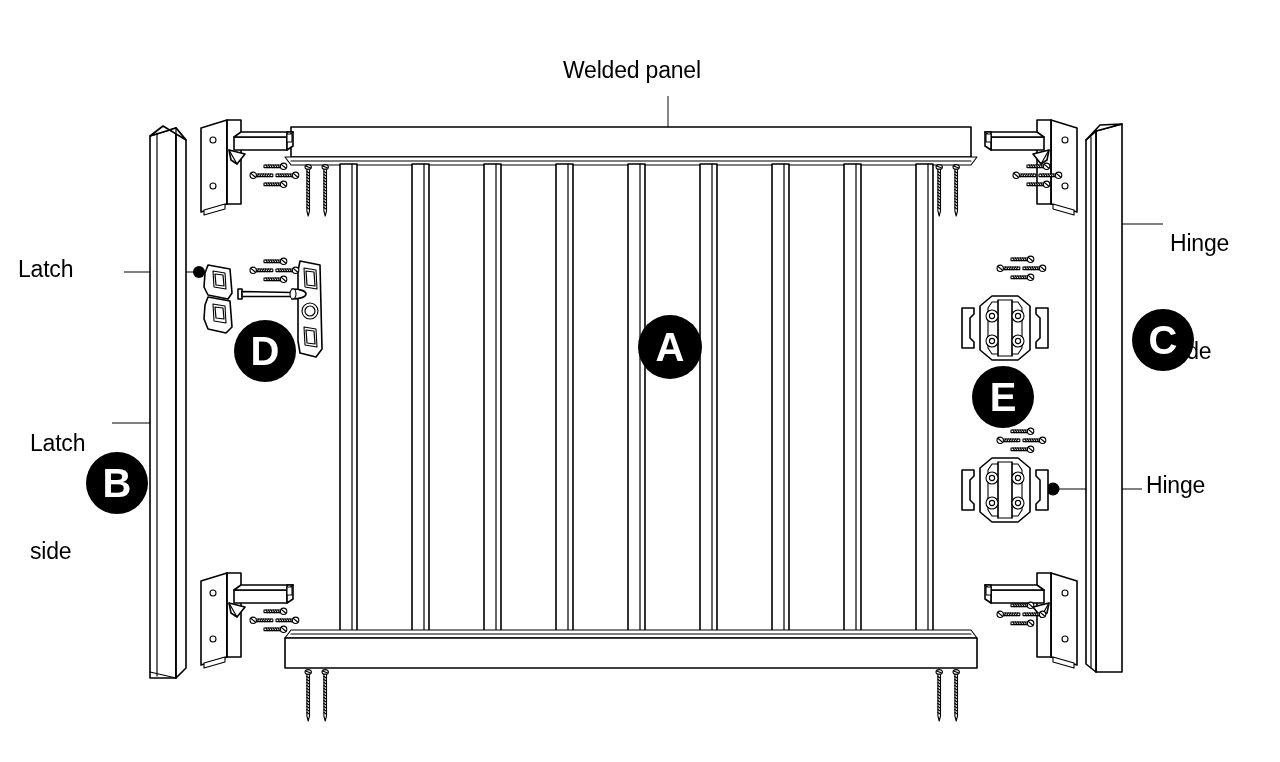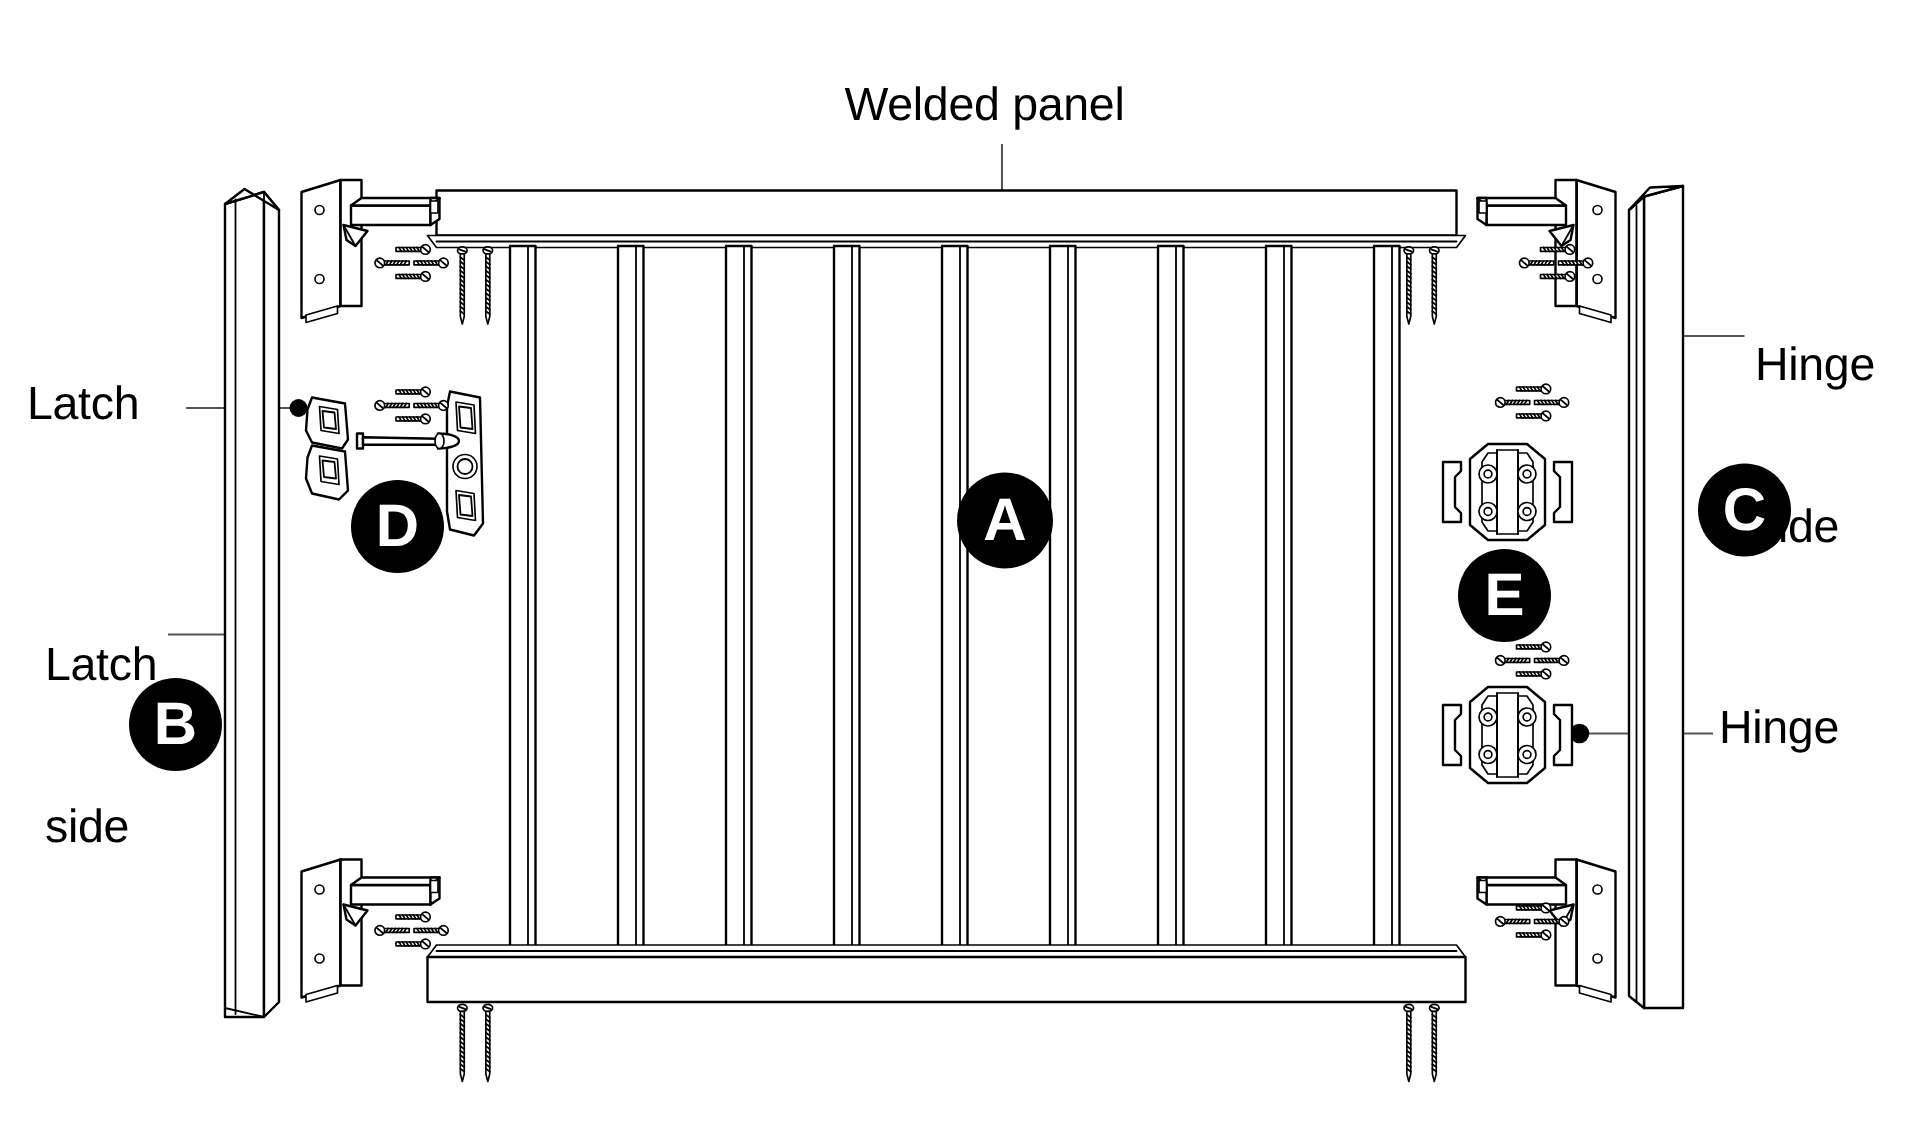--- a/index.html
+++ b/index.html
@@ -24,21 +24,21 @@
   #diagram-svg {
     position: absolute;
     left: 0;
     top: 0;
     width: 1280px;
     height: 762px;
   }
   .lbl {
     position: absolute;
     font-family: "Liberation Sans", sans-serif;
-    font-size: 31px;
+    font-size: 23px;
     line-height: 36px;
     color: #000000;
     white-space: pre;
     letter-spacing: -0.2px;
   }
   .lbl-welded { left: 563px; top: 52px; }
   .lbl-latch  { left: 18px;  top: 251px; }
   .lbl-latch-side { left: 30px; top: 353px; text-align: left; }
   .lbl-hinge-side { left: 1170px; top: 153px; }
   .lbl-hinge  { left: 1146px; top: 467px; }

